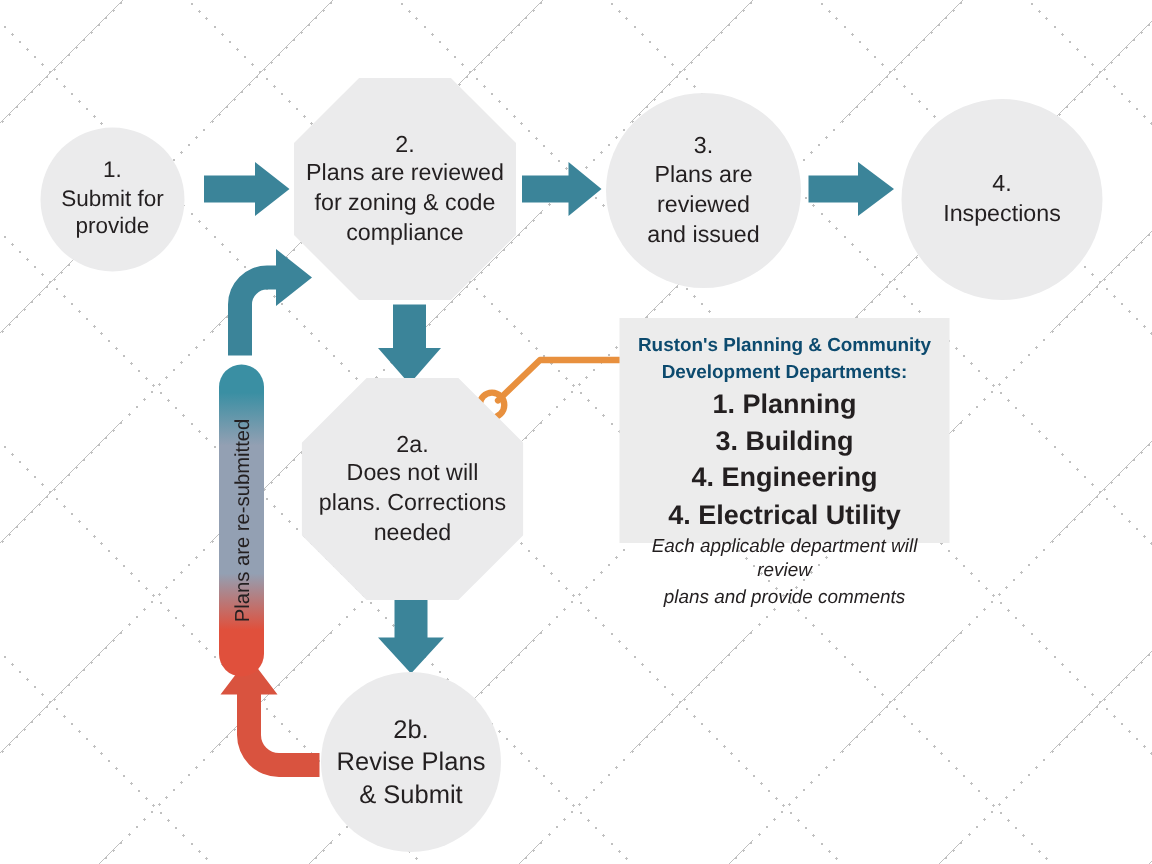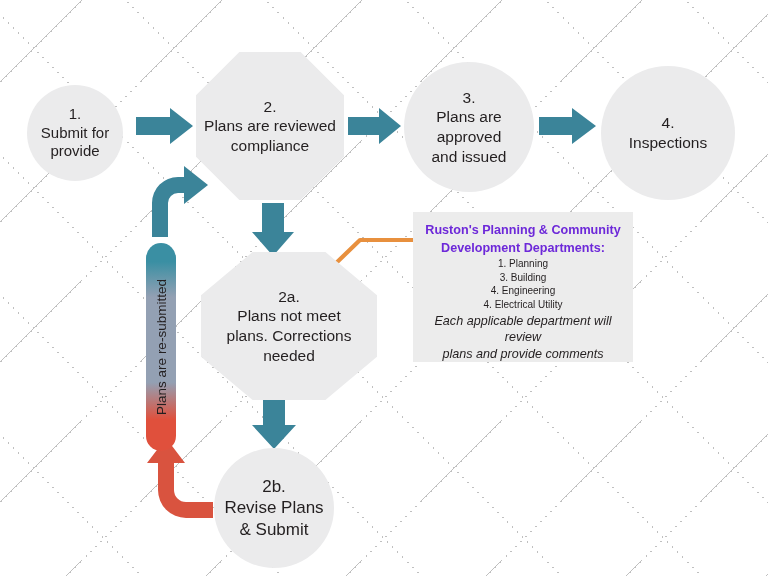--- a/index.html
+++ b/index.html
@@ -45,36 +45,36 @@
   .oct-node{
     background:#ebebec;
     clip-path:polygon(29.3% 0%,70.7% 0%,100% 29.3%,100% 70.7%,70.7% 100%,29.3% 100%,0% 70.7%,0% 29.3%);
   }
 
   
   #node1{left:27px;top:85px;width:96px;height:96px;font-size:15px;}
   #node2{left:196px;top:52px;width:148px;height:148px;font-size:15.5px;}
   #node3{left:404px;top:62px;width:130px;height:130px;font-size:15.5px;}
   #node4{left:601px;top:66px;width:134px;height:134px;font-size:15.5px;}
-  #node2a{left:201px;top:252px;width:176px;height:148px;font-size:15.5px;}
+  #node2a{left:201px;top:252px;width:148px;height:148px;font-size:15.5px;}
   #node2b{left:214px;top:448px;width:120px;height:120px;font-size:17px;}
 
   
   #callout{
     position:absolute;left:413px;top:212px;width:220px;height:150px;
     background:#ececec;
     box-sizing:border-box;
     padding:10px 8px 8px 8px;
     text-align:center;
     color:#231f20;
     font-size:12.6px;
     line-height:1.36;
   }
-  #callout .hdr{color:#6d28d9;font-weight:bold;font-size:12.6px;line-height:1.32;margin-bottom:1px;}
-  #callout .itm{font-size:10px;}
+  #callout .hdr{color:#0c4a6e;font-weight:bold;font-size:12.6px;line-height:1.32;margin-bottom:1px;}
+  #callout .itm{font-size:18px;font-weight:bold;}
   #callout .note{font-style:italic;font-size:12.6px;line-height:1.3;margin-top:1px;text-align:center;}
 
   
   #resubmit-bar{
     position:absolute;left:146px;top:243px;width:30px;height:208px;
     border-radius:15px;
     background:linear-gradient(to bottom,
         #3a8fa3 0%, #3a8fa3 9%,
         #93a0b3 26%, #93a0b3 67%,
         #e0503c 85%, #e0503c 100%);
@@ -143,44 +143,45 @@
       <div>1.</div>
       <div>Submit for</div>
       <div>provide</div>
     </div>
   </div>
 
   <div class="node oct-node" id="node2">
     <div class="txt">
       <div>2.</div>
       <div>Plans are reviewed</div>
+      <div>for zoning &amp; code</div>
       <div>compliance</div>
     </div>
   </div>
 
   <div class="node circle-node" id="node3">
     <div class="txt">
       <div>3.</div>
       <div>Plans are</div>
-      <div>approved</div>
+      <div>reviewed</div>
       <div>and issued</div>
     </div>
   </div>
 
   <div class="node circle-node" id="node4">
     <div class="txt">
       <div>4.</div>
       <div>Inspections</div>
     </div>
   </div>
 
   <div class="node oct-node" id="node2a">
     <div class="txt">
       <div>2a.</div>
-      <div>Plans not meet</div>
+      <div>Does not will</div>
       <div>plans. Corrections</div>
       <div>needed</div>
     </div>
   </div>
 
   <div class="node circle-node" id="node2b">
     <div class="txt">
       <div>2b.</div>
       <div>Revise Plans</div>
       <div>&amp; Submit</div>

